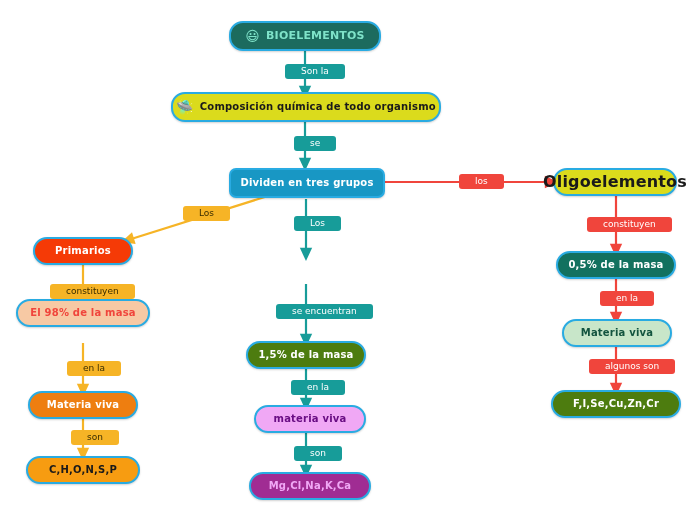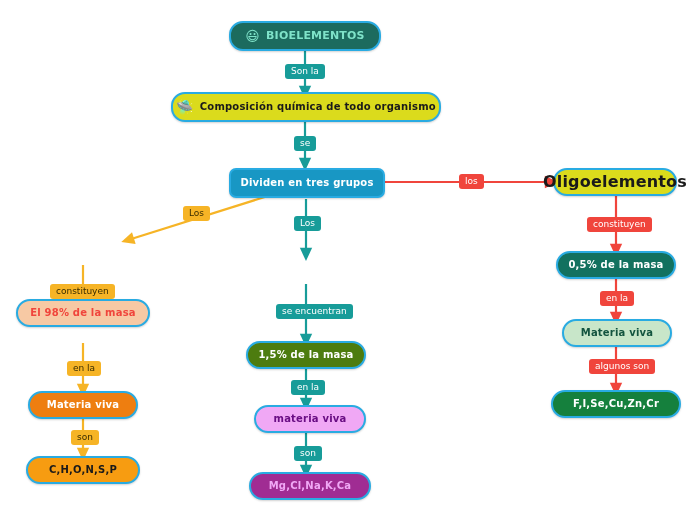--- a/index.html
+++ b/index.html
@@ -50,21 +50,21 @@
     position: absolute;
     box-sizing: border-box;
     border-radius: 3px;
     display: flex;
     align-items: center;
     justify-content: center;
     font-size: 9px;
     font-weight: normal;
     line-height: 1;
     white-space: nowrap;
-    padding: 0 6px;
+    padding: 0 16px;
     height: 15px;
   }
   .lbl-teal  { background: #179C99; color: #ffffff; }
   .lbl-amber { background: #F6B426; color: #3a2d00; }
   .lbl-red   { background: #F0453C; color: #ffffff; }
 </style>
 </head>
 <body>
 
 <div id="canvas">
@@ -112,20 +112,23 @@
 
   <div class="node" style="left:171px; top:92px; width:270px; height:30px; background:#DBDB1C; color:#1A1A1A; font-size:10px;">
     <span class="emoji">🛸</span>
     <span>Composición química de todo organismo</span>
   </div>
 
   <div class="node" style="left:229px; top:168px; width:156px; height:30px; background:#1897C4; color:#ffffff; font-size:10px;border-radius:7px;">
     <span>Dividen en tres grupos</span>
   </div>
 
+  <div class="node" style="left:33px; top:237px; width:100px; height:28px; background:#F53A06; color:#ffffff; font-size:10px;">
+    <span>Primarios</span>
+  </div>
   <div class="node" style="left:16px; top:299px; width:134px; height:28px; background:#F7C9A4; color:#F0453C; font-size:10px;">
     <span>El 98% de la masa</span>
   </div>
   <div class="node" style="left:28px; top:391px; width:110px; height:28px; background:#EE7E10; color:#ffffff; font-size:10px;">
     <span>Materia viva</span>
   </div>
   <div class="node" style="left:26px; top:456px; width:114px; height:28px; background:#F79C11; color:#1A1A1A; font-size:10px;">
     <span>C,H,O,N,S,P</span>
   </div>
 
@@ -141,21 +144,21 @@
 
   <div class="node" style="left:553px; top:168px; width:124px; height:28px; background:#DBDB1C; color:#1A1A1A; font-size:16px;">
     <span>Oligoelementos</span>
   </div>
   <div class="node" style="left:556px; top:251px; width:120px; height:28px; background:#12715F; color:#ffffff; font-size:10px;">
     <span>0,5% de la masa</span>
   </div>
   <div class="node" style="left:562px; top:319px; width:110px; height:28px; background:#C8E6C9; color:#13543F; font-size:10px;">
     <span>Materia viva</span>
   </div>
-  <div class="node" style="left:551px; top:390px; width:130px; height:28px; background:#15803d; color:#ffffff; font-size:10px;">
+  <div class="node" style="left:551px; top:390px; width:130px; height:28px; background:#4d7c0f; color:#ffffff; font-size:10px;">
     <span>F,I,Se,Cu,Zn,Cr</span>
   </div>
 
   <div class="lbl lbl-teal" style="left:285px; top:64px;">
       <span>Son la</span>
     </div>
 
   <div class="lbl lbl-teal" style="left:294px; top:136px;">
       <span>se</span>
     </div>

